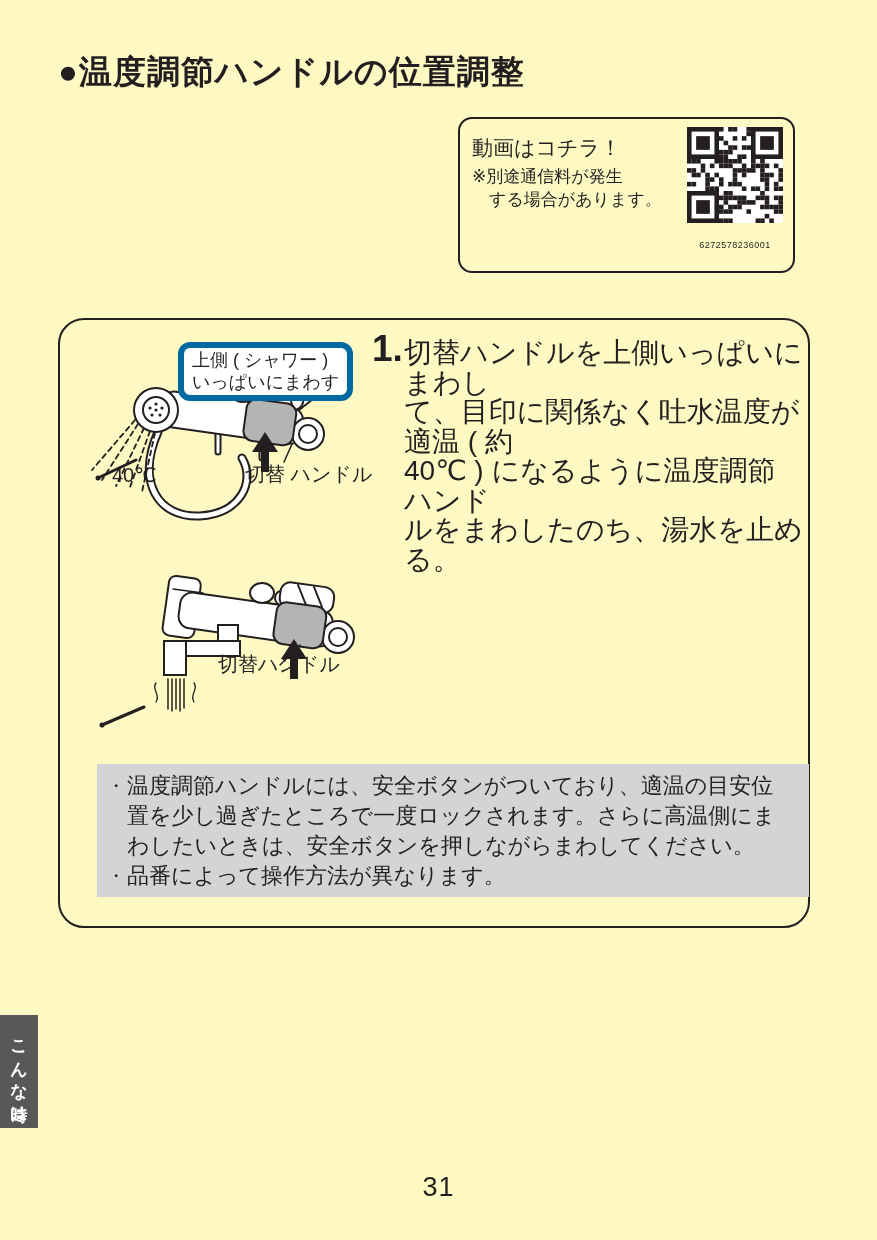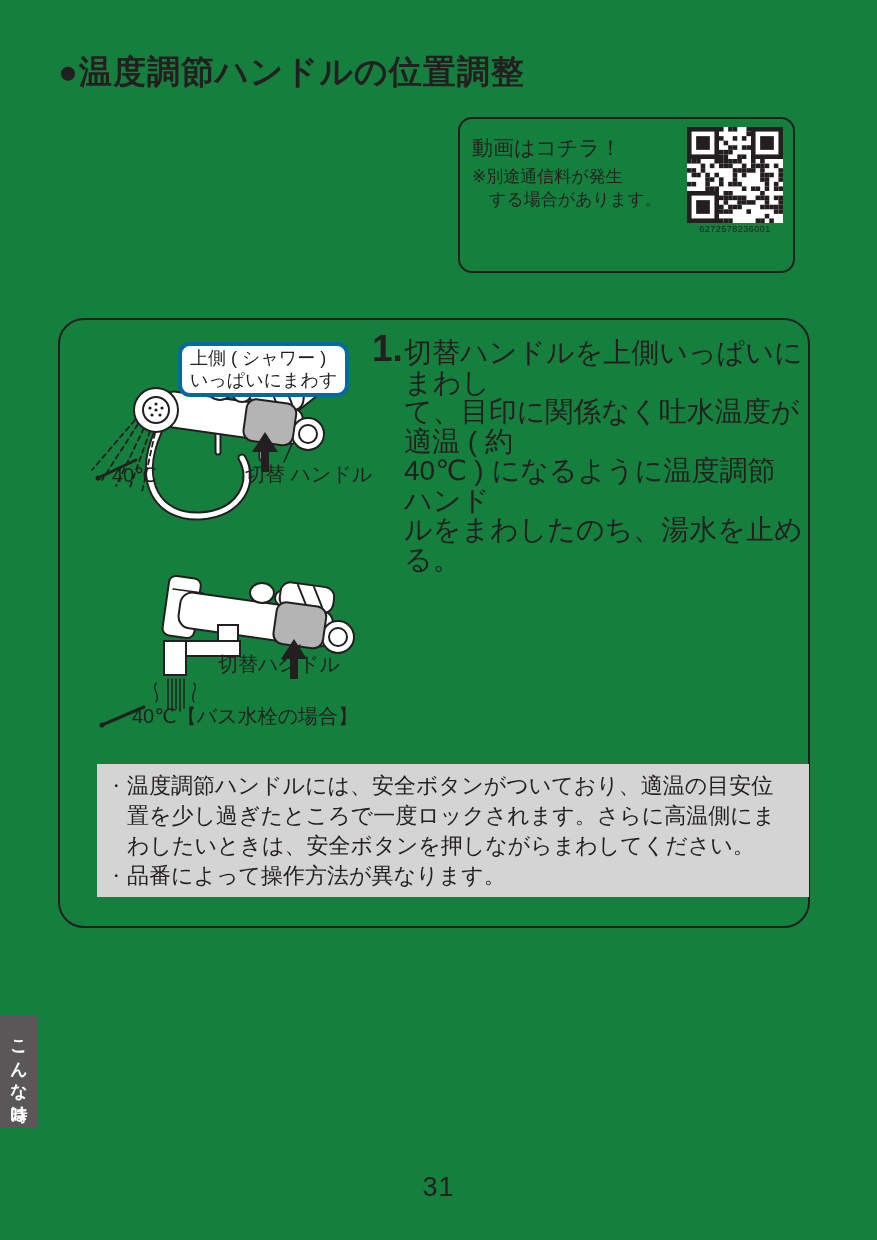--- a/index.html
+++ b/index.html
@@ -1,17 +1,17 @@
 <!DOCTYPE html>
 <html><head>
 <meta charset="utf-8">
 <style>
   html,body{margin:0;padding:0;background:#fff;}
   .page{
-    position:relative; width:877px; height:1240px; background:#15803d;
+    position:relative; width:877px; height:1240px; background:#fef9c3;
     font-family:"Liberation Sans","DejaVu Sans",sans-serif; color:#231f20; overflow:hidden;
   }
   .pre{white-space:pre-line;}
   
   .title{
     position:absolute; left:58px; top:50px; margin:0;
     font-size:33px; font-weight:bold; letter-spacing:1px; white-space:nowrap;
   }
   
   .intro{
@@ -23,41 +23,41 @@
   .video-box{
     position:absolute; left:458px; top:117px; width:337px; height:156px;
     border:2px solid #231f20; border-radius:14px; box-sizing:border-box;
     display:flex; align-items:stretch; padding:8px 8px 6px 12px;
   }
   .video-text{flex:1; padding-top:8px;}
   .video-title{font-size:21px; line-height:26px; white-space:nowrap;}
   .video-note{font-size:17px; line-height:23px; margin-top:4px;}
   .qr-wrap{width:100px; display:flex; flex-direction:column; align-items:center;}
   .qr-svg{width:96px; height:96px; display:block;}
-  .qr-caption{font-size:9px; line-height:10px; letter-spacing:0.5px; margin-top:1px;}
+  .qr-caption{font-size:9px; line-height:10px; letter-spacing:0.5px; margin-top:17px;}
   
   .main-box{
     position:absolute; left:58px; top:318px; width:752px; height:610px;
     border:2px solid #231f20; border-radius:26px; box-sizing:border-box;
   }
   .step-number{
     position:absolute; left:312px; top:8px;
     font-size:37px; font-weight:bold;
   }
   .step-text{
     position:absolute; left:344px; top:18px; width:400px;
     font-size:28px; line-height:29.5px;
   }
   
   .illus{position:absolute;}
   .illus svg{position:absolute; left:0; top:0;}
   .illus1{left:12px; top:12px; width:330px; height:210px;}
   .illus2{left:12px; top:217px; width:340px; height:205px;}
   .callout{
-    position:absolute; background:#fff; border:4px solid #0369a1; border-radius:12px;
+    position:absolute; background:#fff; border:6px solid #0369a1; border-radius:12px;
     padding:1px 8px 2px 8px; font-size:18px; line-height:22px; white-space:nowrap;
   }
   .callout1{left:106px; top:10px;}
   .callout2{left:103px; top:6px;}
   .lbl{position:absolute; font-size:20px; line-height:23px; white-space:nowrap;}
   .temp1{left:40px; top:132px;}
   .handle1{left:173px; top:131px;}
   .handle2{left:146px; top:116px;}
   .temp2{left:60px; top:168px;}
   
@@ -328,21 +328,20 @@
           <rect x="210" y="44" width="54" height="26" rx="10" fill="#fff" transform="rotate(8 210 44)"></rect>
           <path d="M226,48 L234,68 M242,50 L250,70"></path>
           <rect x="206" y="64" width="50" height="42" rx="10" fill="#b4b4b4" transform="rotate(8 206 64)"></rect>
           <path d="M30,188 L72,170" stroke-width="3"></path>
           <circle cx="30" cy="188" r="2.5" fill="#231f20" stroke="none"></circle>
           <path d="M208,128 L228,108" stroke-width="1.5"></path>
           <path d="M218,142 L226,142 L226,122 L235,122 L222,102 L209,122 L218,122 Z" fill="#231f20" stroke="none"></path>
         </g>
       </svg>
       <div class="lbl handle2">切替ハンドル</div>
-      <div class="lbl temp2">40℃【バス水栓の場合】</div>
     </div>
 
     <div class="note-box">
       <div class="note-item">
         <span class="bullet">・</span>
         <span class="note-text pre">温度調節ハンドルには、安全ボタンがついており、適温の目安位
 置を少し過ぎたところで一度ロックされます。さらに高温側にま
 わしたいときは、安全ボタンを押しながらまわしてください。</span>
       </div>
       <div class="note-item">

